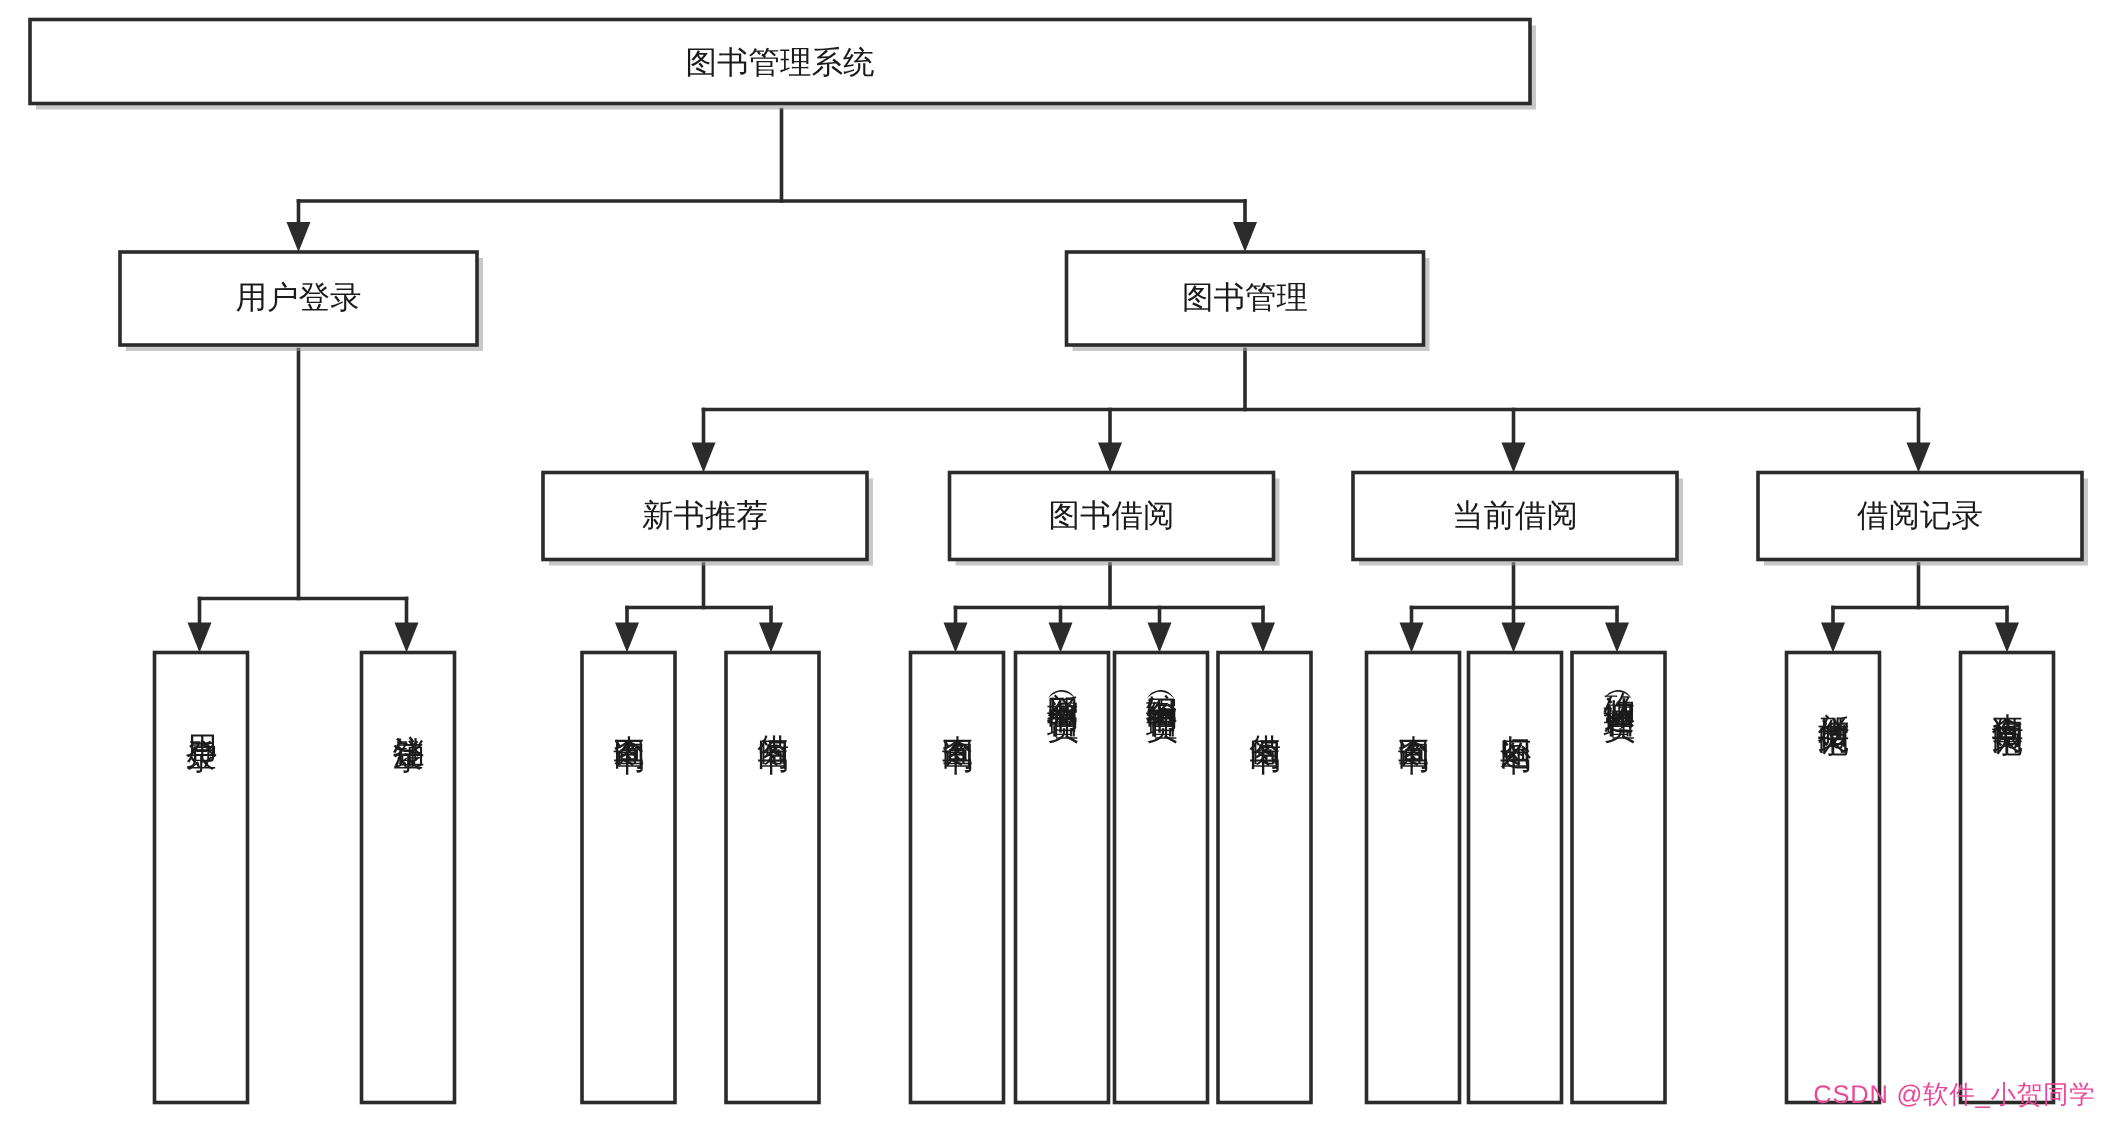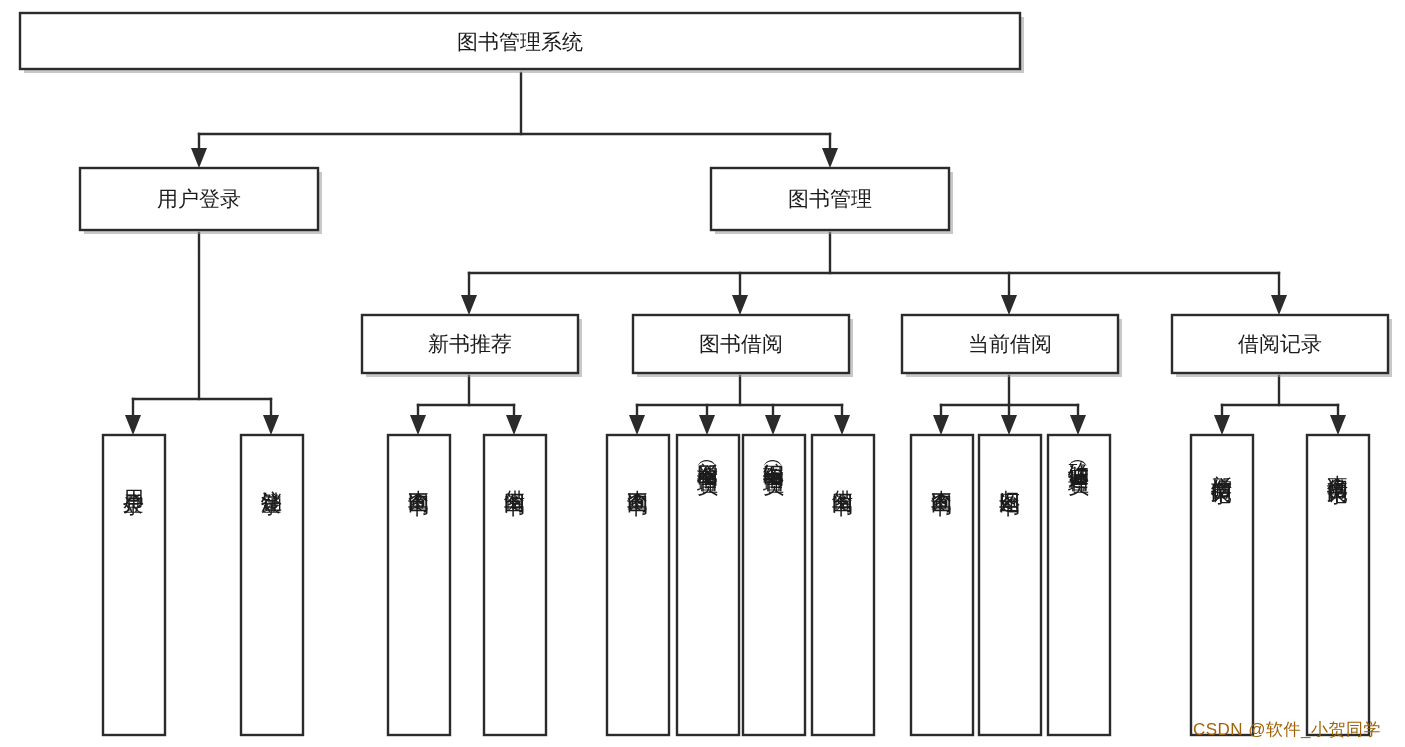--- a/index.html
+++ b/index.html
@@ -55,25 +55,25 @@
   .node-label-v {
     font-family: "Liberation Sans", "DejaVu Sans", sans-serif;
     font-size: 21px;
     fill: #1b1b1b;
     writing-mode: vertical-rl;
     text-orientation: upright;
     letter-spacing: 2px;
   }
   .watermark {
     position: absolute;
-    right: 24px;
+    right: 8px;
     bottom: 6px;
     font-family: "Liberation Sans", "DejaVu Sans", sans-serif;
     font-size: 17px;
-    color: #a16207;
+    color: #ec4899;
     letter-spacing: 0.5px;
     white-space: nowrap;
     user-select: none;
   }
 </style>
 </head>
 <body>
 
 <div id="diagram-root">
 

